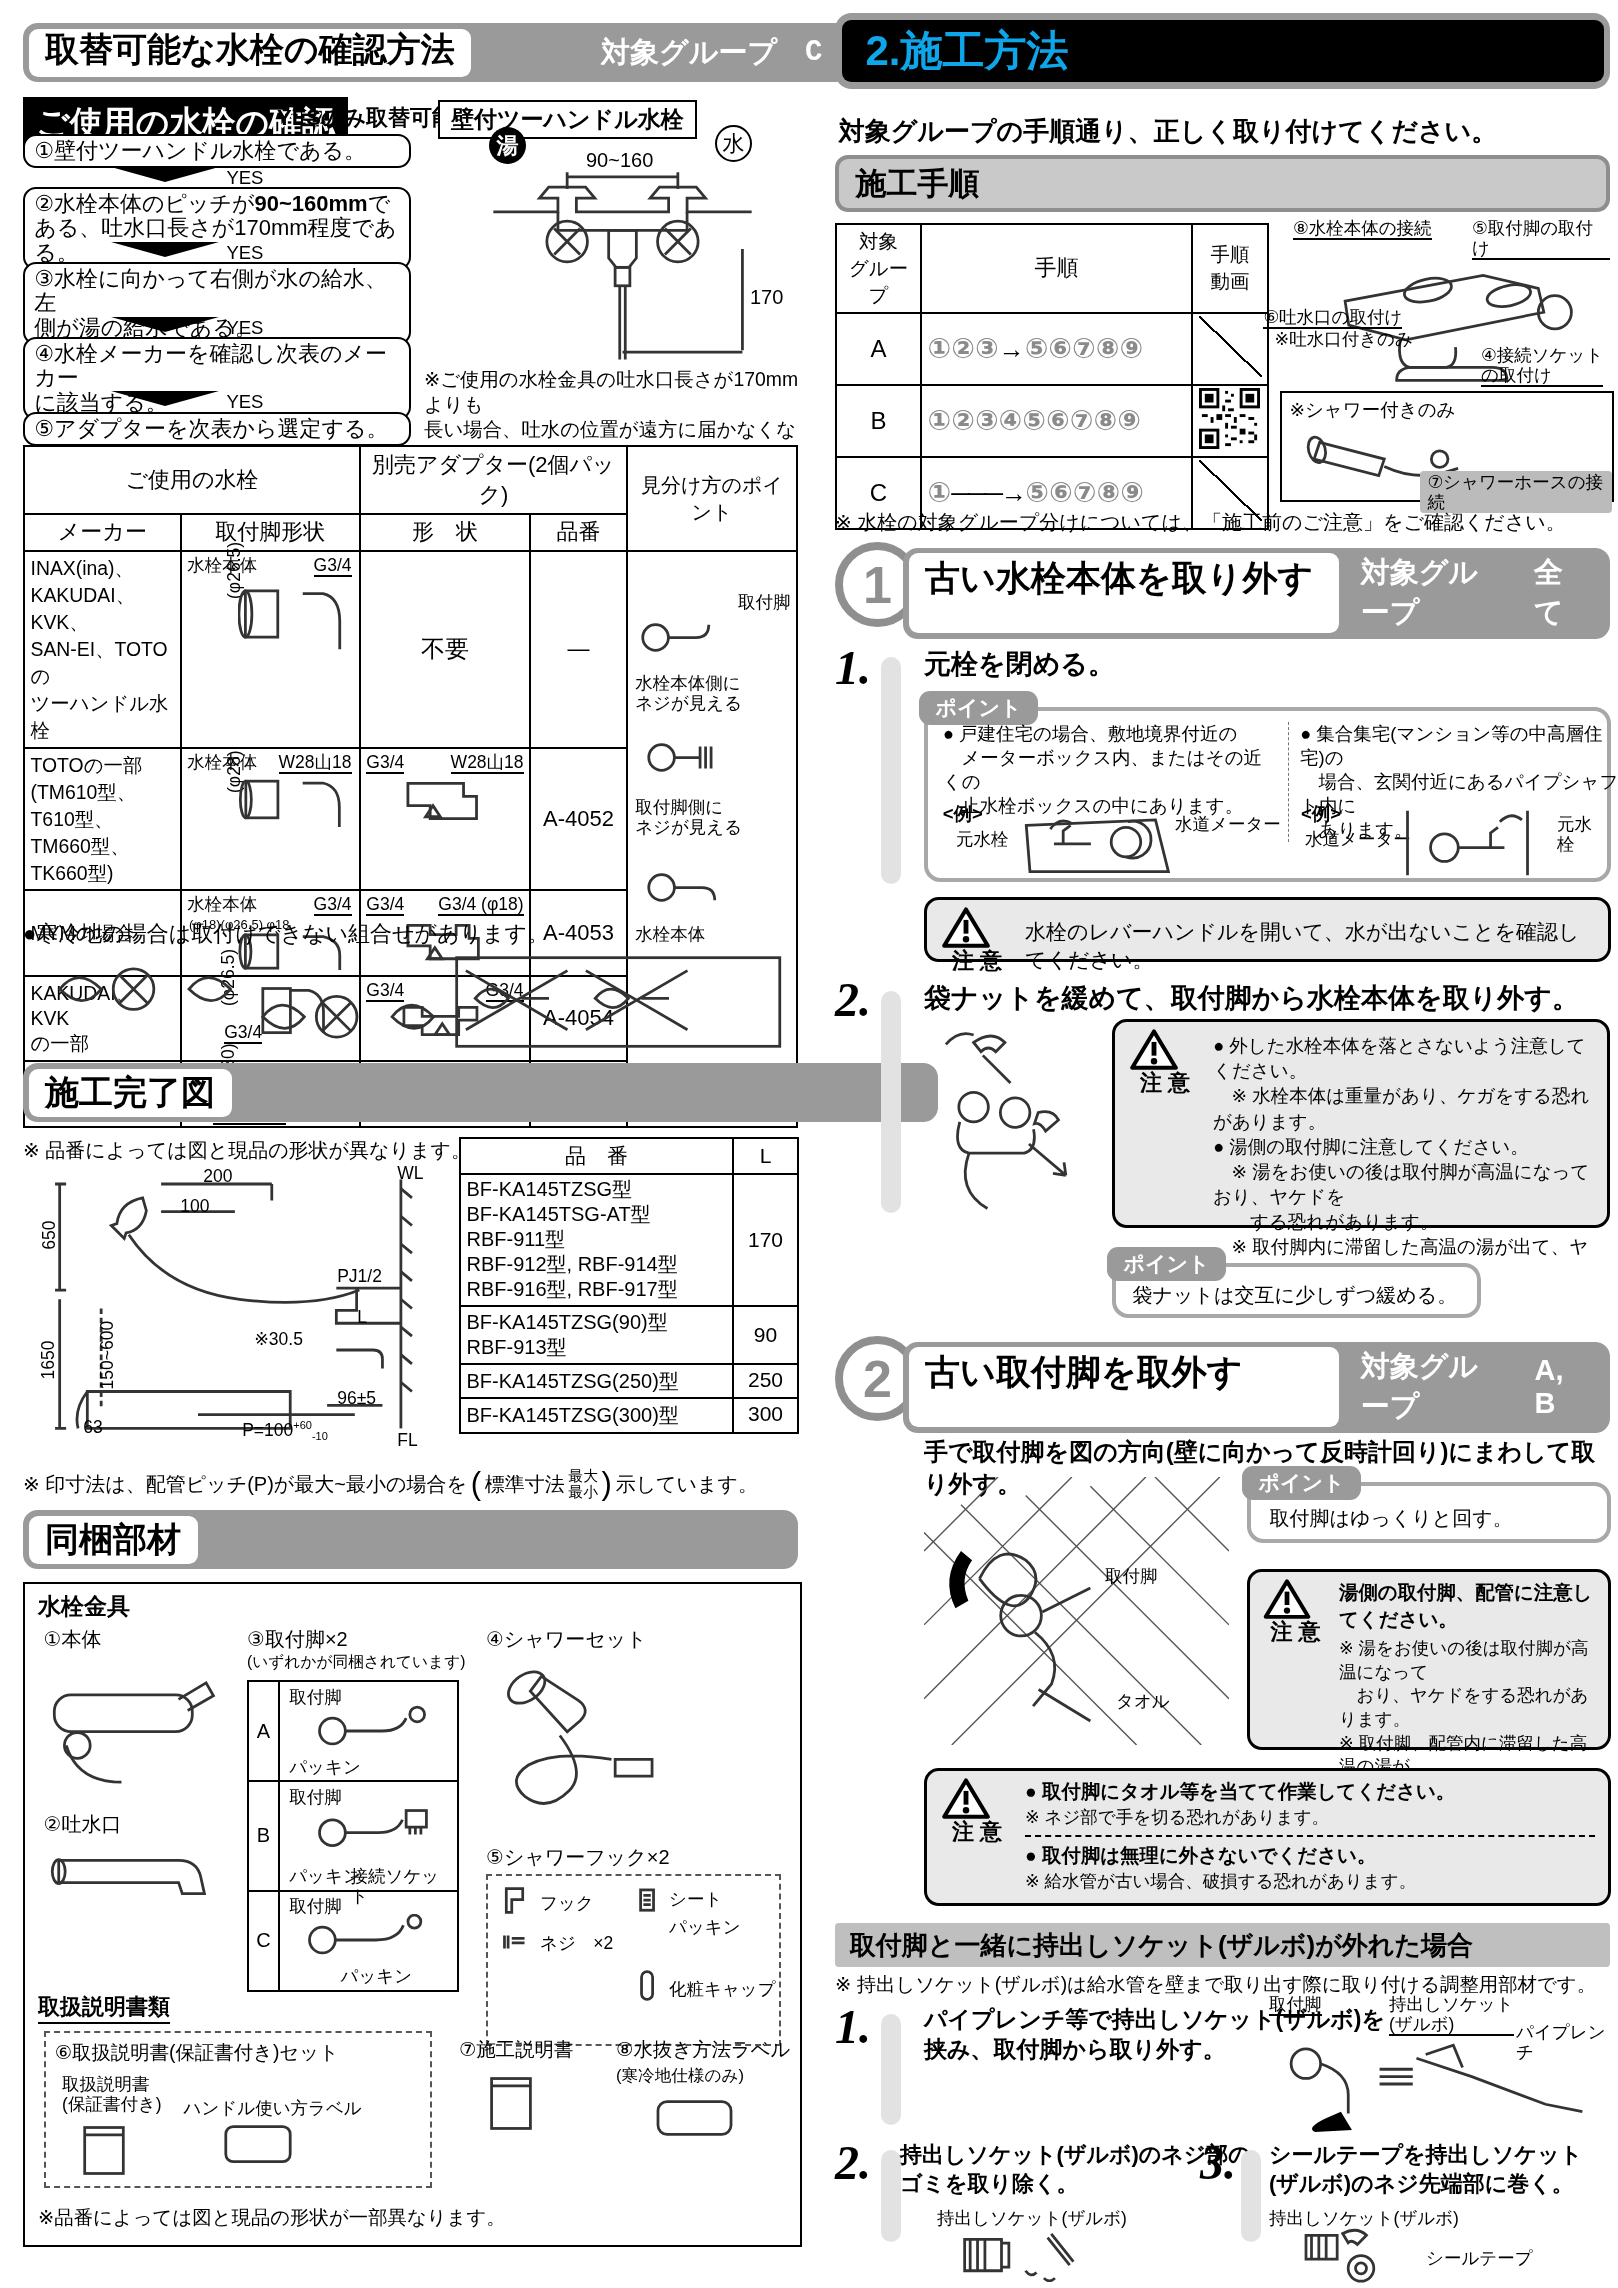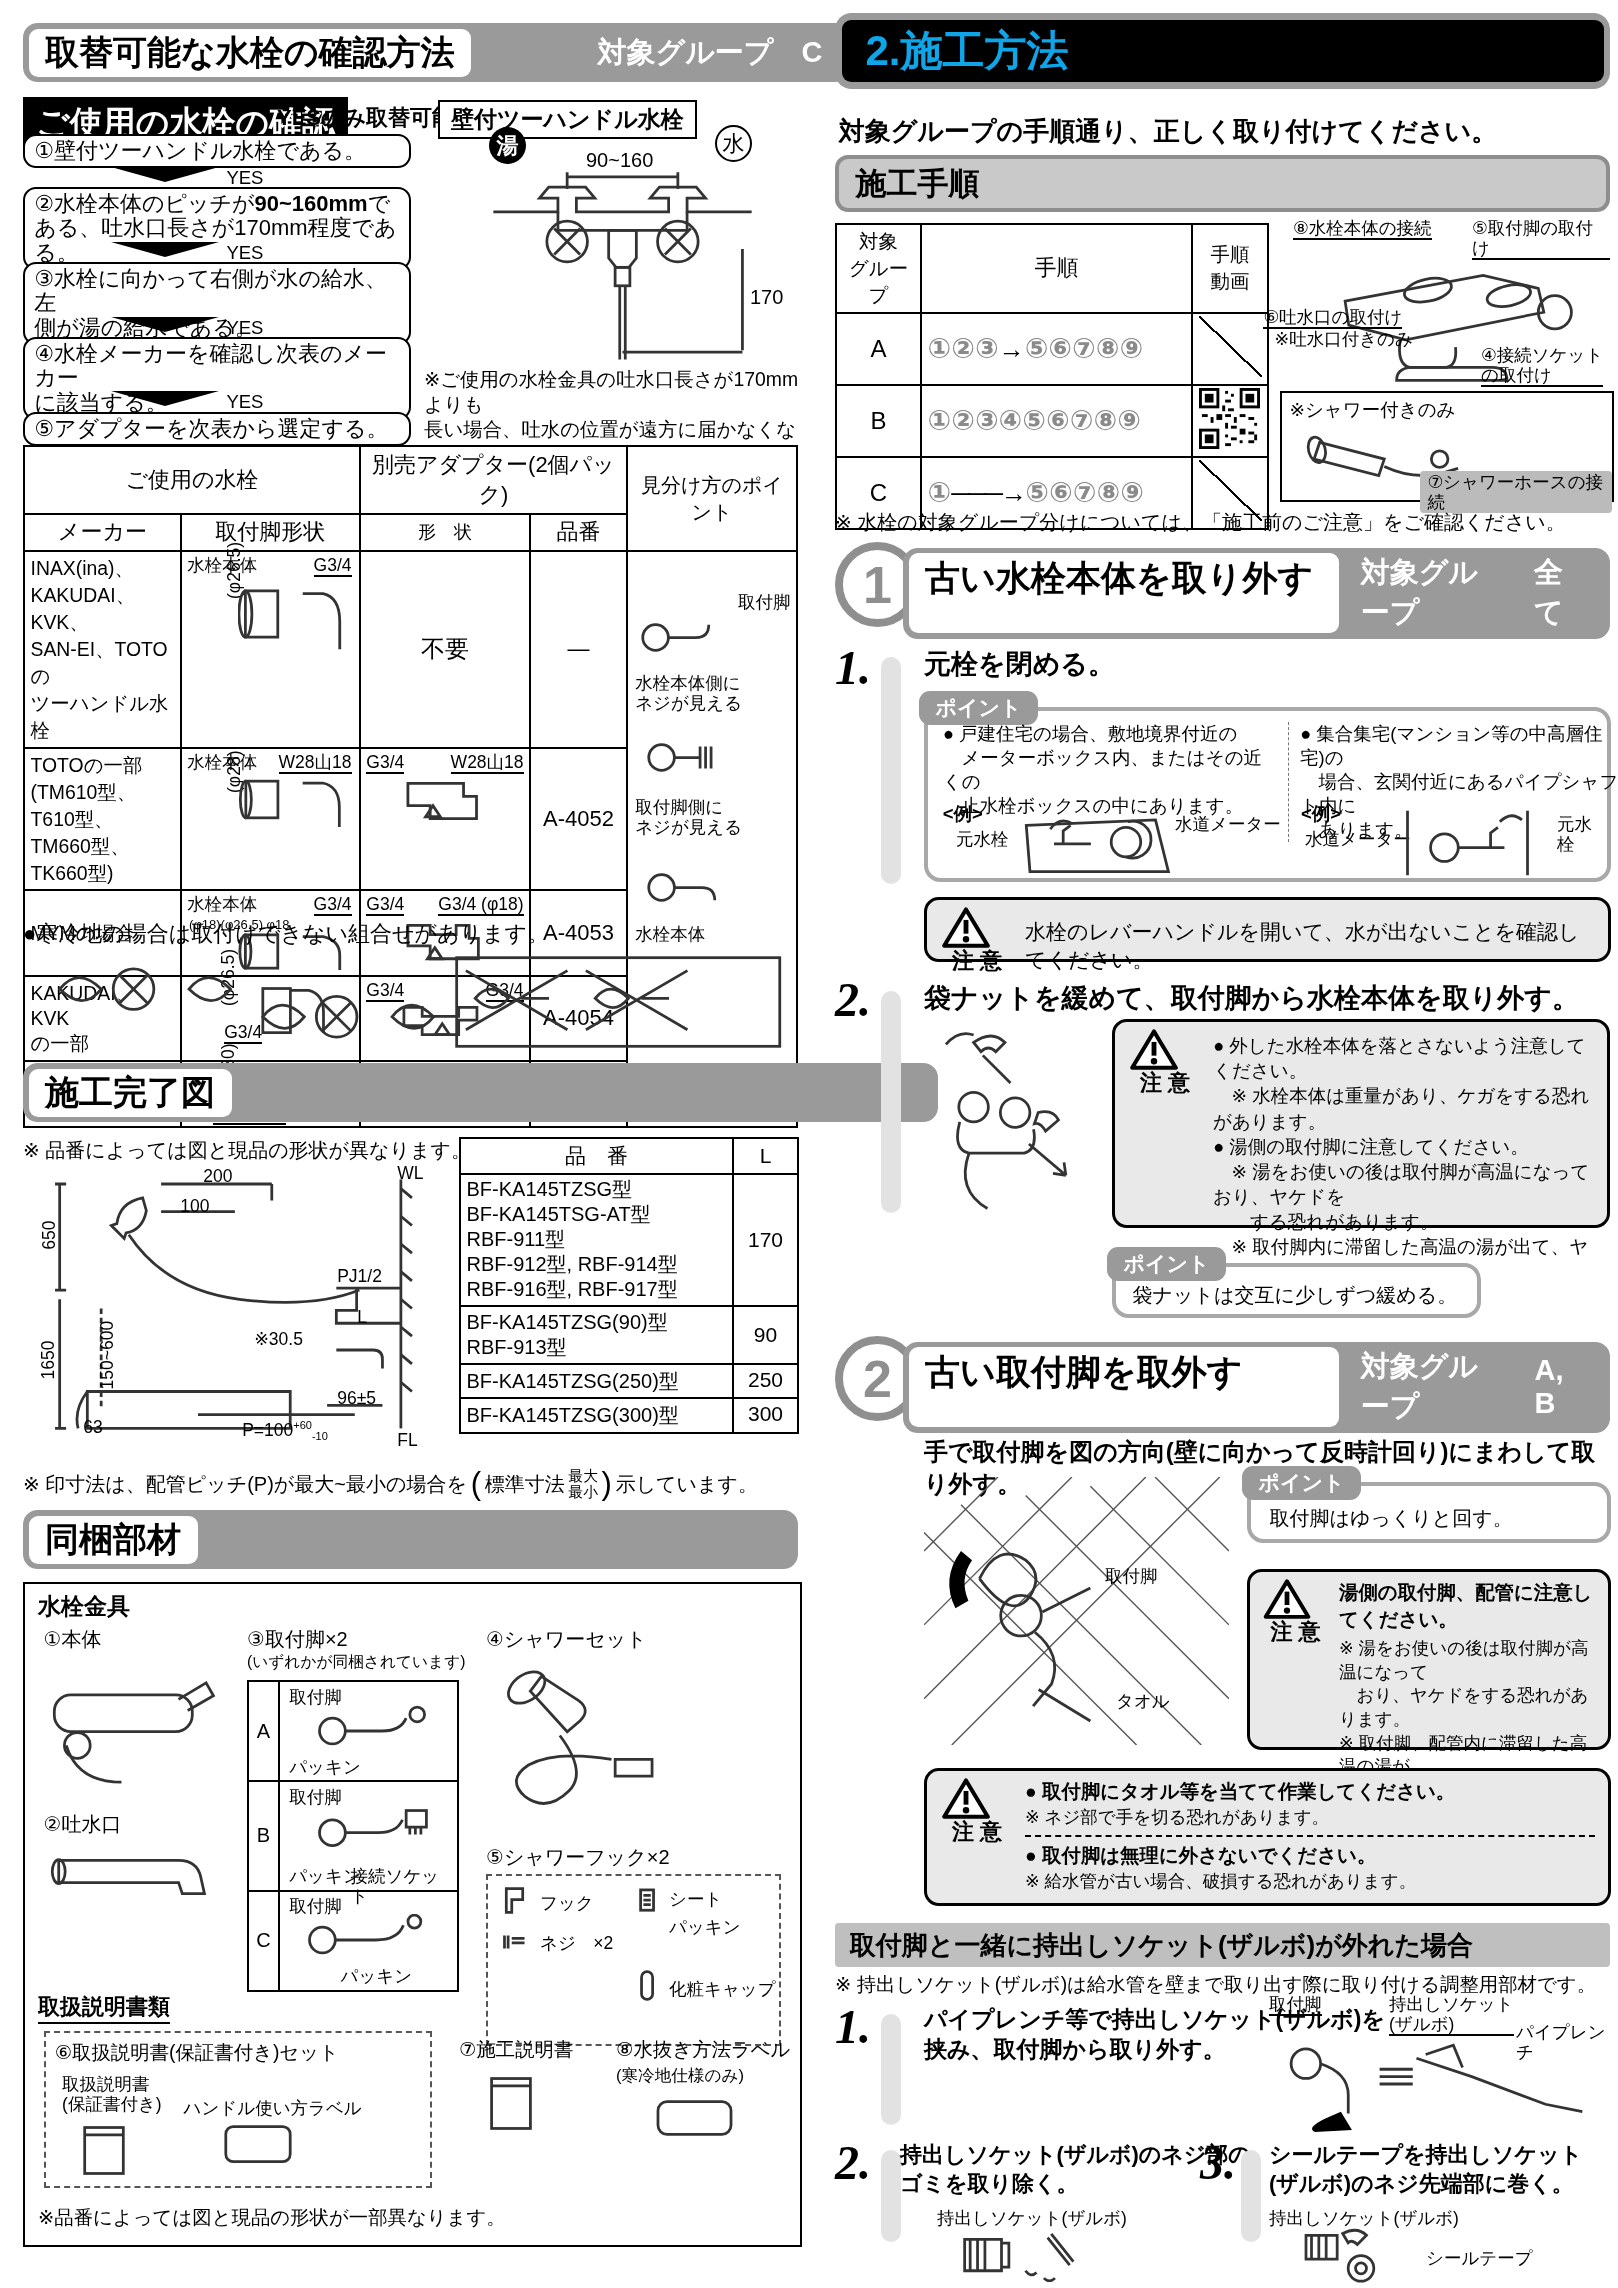--- a/index.html
+++ b/index.html
@@ -48,21 +48,21 @@
   .sk{stroke:#333;fill:none;stroke-width:3;}
   .underl{border-bottom:2.8px solid #000;display:inline-block;}
 </style>
 </head>
 <body>
 
 <div class="page">
 
   <div class="abs" style="left:23px;top:0;width:784px;height:2289px;">
 
-    <div class="abs sechd" style="left:0;top:23px;width:827px;">
+    <div class="abs sechd" style="left:0;top:23px;width:827px;font-family:Liberation Mono, monospace;">
       <div class="sechd-title">取替可能な水栓の確認方法</div>
       <div class="sechd-group">
         <span>対象グループ</span>
         <span>C</span>
       </div>
     </div>
 
     <div class="abs blacktag" style="left:0;top:97px;">ご使用の水栓の確認</div>
     <div class="abs b" style="left:254px;top:103px;font-size:22px;">YESのみ取替可能です。</div>
 
@@ -119,21 +119,21 @@
     <table class="tbl abs" style="left:0;top:445px;width:775px;">
       <tbody>
           <tr>
         <th colspan="2" style="font-size:22px;">ご使用の水栓</th>
         <th colspan="2" style="font-size:22px;">別売アダプター(2個パック)</th>
         <th rowspan="2" style="width:171px;font-size:20px;">見分け方のポイント</th>
       </tr>
       <tr>
         <th style="width:157px;font-size:22px;">メーカー</th>
         <th style="width:180px;font-size:22px;">取付脚形状</th>
-        <th style="width:171px;font-size:18px;">形　状</th>
+        <th style="width:171px;font-size:22px;">形　状</th>
         <th style="width:97px;font-size:22px;">品番</th>
       </tr>
       <tr style="height:109px;">
         <td class="ml">INAX(ina)、
 KAKUDAI、KVK、
 SAN-EI、TOTOの
 ツーハンドル水栓</td>
         <td>
           <div style="position:relative;height:100px;">
             <span class="abs lbl" style="left:0;top:0;">水栓本体</span>

